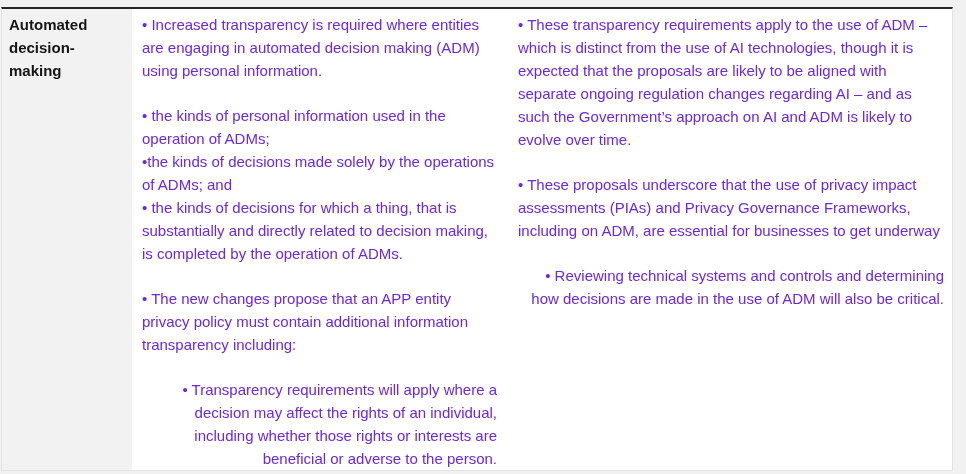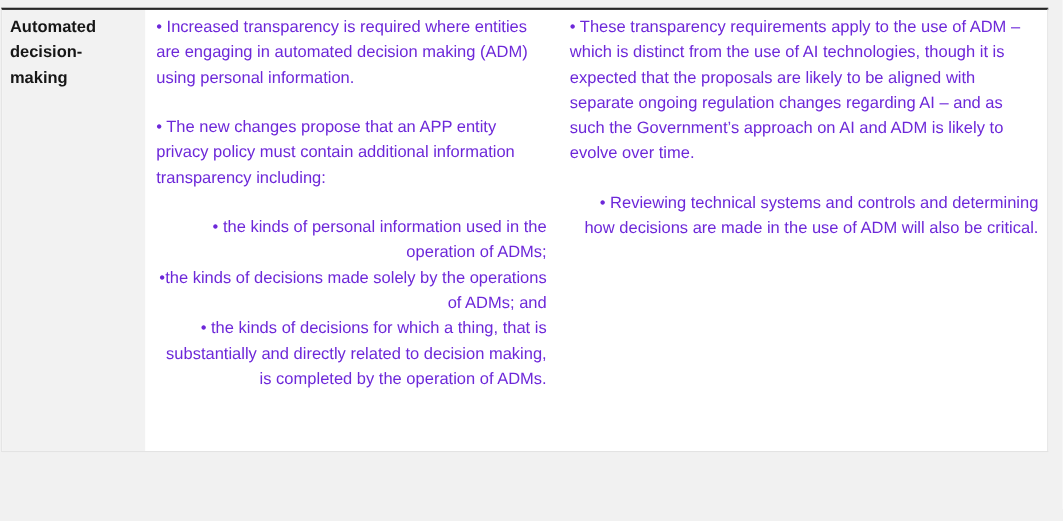--- a/index.html
+++ b/index.html
@@ -9,21 +9,21 @@
   body {
     width: 966px;
     height: 474px;
     background: #f1f1f1;
     overflow: hidden;
     font-family: "Liberation Sans", "DejaVu Sans", sans-serif;
   }
   .doc-table {
     box-sizing: border-box;
     margin: 7px 13px 2px 1px;
-    height: 404px;
+    height: 464px;
     background: #ffffff;
     border-top: 2px solid #262626;
     border-left: 1px solid #e3e3e3;
     border-right: 1px solid #e3e3e3;
     border-bottom: 1px solid #e3e3e3;
     display: grid;
     grid-template-columns: 130px 375px 1fr;
     overflow: hidden;
   }
   .cell {
@@ -61,29 +61,35 @@
 
 <div class="doc-table">
   <div class="cell header-cell">
     <span>Automated decision-making</span>
   </div>
   <div class="cell middle-col">
       <div class="para-group">
         <div class="para-line">• Increased transparency is required where entities are engaging in automated decision making (ADM) using personal information.</div>
       </div>
       <div class="para-group">
+        <div class="para-line">• the kinds of personal information used in the operation of ADMs;</div>
+        <div class="para-line">•the kinds of decisions made solely by the operations of ADMs; and</div>
+        <div class="para-line">• the kinds of decisions for which a thing, that is substantially and directly related to decision making, is completed by the operation of ADMs.</div>
+      </div>
+      <div class="para-group">
         <div class="para-line">• The new changes propose that an APP entity privacy policy must contain additional information transparency including:</div>
       </div>
       <div class="para-group">
-        <div class="para-line">• the kinds of personal information used in the operation of ADMs;</div>
-        <div class="para-line">•the kinds of decisions made solely by the operations of ADMs; and</div>
-        <div class="para-line">• the kinds of decisions for which a thing, that is substantially and directly related to decision making, is completed by the operation of ADMs.</div>
+        <div class="para-line">• Transparency requirements will apply where a decision may affect the rights of an individual, including whether those rights or interests are beneficial or adverse to the person.</div>
       </div>
     </div>
   <div class="cell right-col">
       <div class="para-group">
         <div class="para-line">• These transparency requirements apply to the use of ADM – which is distinct from the use of AI technologies, though it is expected that the proposals are likely to be aligned with separate ongoing regulation changes regarding AI – and as such the Government’s approach on AI and ADM is likely to evolve over time.</div>
+      </div>
+      <div class="para-group">
+        <div class="para-line">• These proposals underscore that the use of privacy impact assessments (PIAs) and Privacy Governance Frameworks, including on ADM, are essential for businesses to get underway</div>
       </div>
       <div class="para-group">
         <div class="para-line">• Reviewing technical systems and controls and determining how decisions are made in the use of ADM will also be critical.</div>
       </div>
     </div>
 </div>
 
 </body></html>

